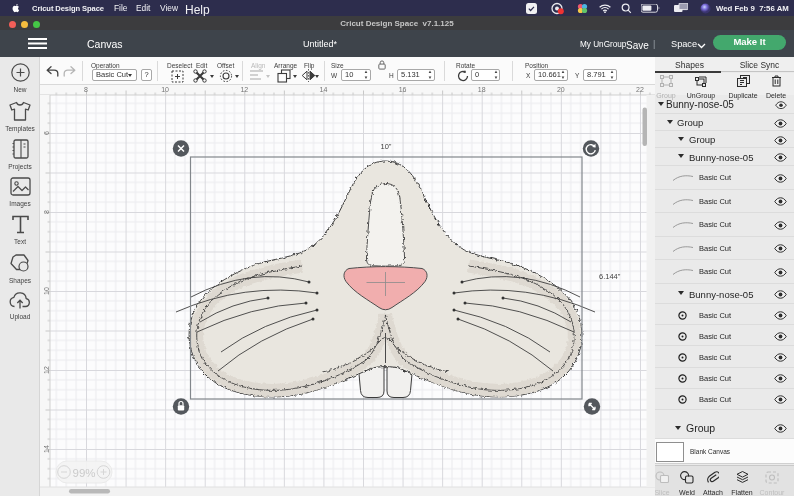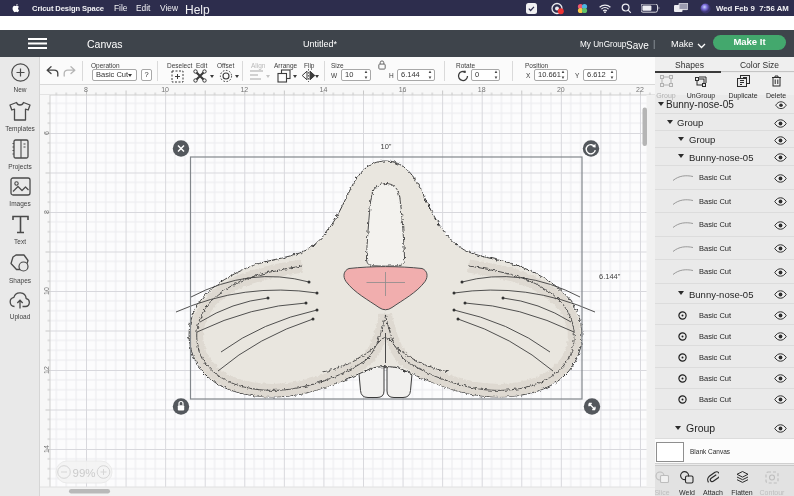--- a/index.html
+++ b/index.html
@@ -92,31 +92,37 @@
           <radialGradient id="siri" cx=".4" cy=".35">
             <stop offset="0" stop-color="#c9d6ff"></stop>
             <stop offset=".5" stop-color="#7a6cd8"></stop>
             <stop offset="1" stop-color="#3a3470"></stop>
           </radialGradient>
         </defs>
         <circle cx="5.5" cy="5.5" r="5" fill="url(#siri)"></circle>
       </svg>
 </div>
 
+<div id="titlebar" class="abs">
+  <div class="tl" style="left:9px;background:#f35f58;"></div>
+  <div class="tl" style="left:21px;background:#f6bd3e;"></div>
+  <div class="tl" style="left:33px;background:#45c646;"></div>
+  <div class="wt">Cricut Design Space&nbsp;&nbsp;v7.1.125</div>
+</div>
 
 <div id="header" class="abs">
   <svg class="abs" style="left:28px;top:8px" width="19" height="11" viewBox="0 0 19 11">
         <path d="M0 1h19M0 5.5h19M0 10h19" stroke="#fff" stroke-width="2"></path>
       </svg>
   <span style="left:87px;top:8px;font-size:10.5px;">Canvas</span>
   <span style="left:303px;top:9px;font-size:9px;">Untitled*</span>
   <span style="left:580px;top:9.5px;font-size:8.2px;">My UnGroup</span>
   <span style="left:626px;top:9.5px;font-size:10px;">Save</span>
   <span style="left:653px;top:8.5px;color:#9aa0a6;font-size:9px;">|</span>
-  <span style="left:671px;top:9px;font-size:9.2px;">Make</span>
+  <span style="left:671px;top:9px;font-size:9.2px;">Space</span>
   <svg class="abs" style="left:697px;top:13px" width="9" height="6" viewBox="0 0 9 6">
         <path d="M1 1l3.5 3.5L8 1" stroke="#fff" stroke-width="1.3" fill="none"></path>
       </svg>
   <div id="makeit">Make It</div>
 </div>
 
 <div id="toolbar" class="abs">
 
   <svg class="icn" style="left:6px;top:9px" width="13" height="11" viewBox="0 0 13 11">
         <path d="M5 0.8L1.2 4.2 5 7.6M1.2 4.2h7c2.2 0 3.6 1.3 3.6 3.2V10" stroke="#444" stroke-width="1.3" fill="none" stroke-linecap="round" stroke-linejoin="round"></path>
@@ -181,39 +187,39 @@
 
   <div class="lb" style="left:291px;">Size</div>
   <div class="lb" style="left:291px;top:15px;">W</div>
   <div class="inp" style="left:301px;width:30px;">10</div>
   <div class="stp" style="left:322px;">▲<br>▼</div>
   <svg class="icn" style="left:337px;top:3px" width="10" height="10" viewBox="0 0 11 11">
         <rect x="2" y="4.5" width="7" height="5.5" rx="1" fill="none" stroke="#6a6a6a" stroke-width="1.1"></rect>
         <path d="M3.5 4.5V3a2 2 0 0 1 4 0v1.5" fill="none" stroke="#6a6a6a" stroke-width="1.1"></path>
       </svg>
   <div class="lb" style="left:349px;top:15px;">H</div>
-  <div class="inp" style="left:357px;width:38px;">6.144</div>
+  <div class="inp" style="left:357px;width:38px;">5.131</div>
   <div class="stp" style="left:386px;">▲<br>▼</div>
   <div class="sep" style="left:404px;"></div>
 
   <div class="lb" style="left:416px;">Rotate</div>
   <svg class="icn" style="left:417px;top:13px" width="12" height="12" viewBox="0 0 12 12">
         <path d="M10.5 6a4.5 4.5 0 1 1-2-3.7" fill="none" stroke="#3b3b3b" stroke-width="1.3"></path>
         <path d="M8 0l1 2.5L6.4 3z" fill="#3b3b3b"></path>
       </svg>
   <div class="inp" style="left:431px;width:29px;">0</div>
   <div class="stp" style="left:452px;">▲<br>▼</div>
   <div class="sep" style="left:472px;"></div>
 
   <div class="lb" style="left:485px;">Position</div>
   <div class="lb" style="left:486px;top:15px;">X</div>
   <div class="inp" style="left:494px;width:34px;">10.661</div>
   <div class="stp" style="left:519px;">▲<br>▼</div>
   <div class="lb" style="left:535px;top:15px;">Y</div>
-  <div class="inp" style="left:543px;width:34px;">6.612</div>
+  <div class="inp" style="left:543px;width:34px;">8.791</div>
   <div class="stp" style="left:568px;">▲<br>▼</div>
 </div>
 
 <div class="abs" style="left:40px;top:85px;width:615px;height:411px;">
 <svg width="615" height="411" viewBox="40 85 615 411">
 <defs>
   <pattern id="grid" patternUnits="userSpaceOnUse" x="86" y="133" width="39.57" height="39.5">
     <g stroke="#eaeaee" stroke-width="1">
       <line x1="9.89" y1="0" x2="9.89" y2="39.5"></line>
               <line x1="19.79" y1="0" x2="19.79" y2="39.5"></line>
@@ -457,21 +463,21 @@
           <path d="M11 16.5V8.5M8.3 11l2.7-2.8 2.7 2.8" fill="none" stroke="#4a4a4a" stroke-width="1.3"></path>
         </svg>
     <div class="lbl">Upload</div>
   </div>
 </div>
 
 <div id="rightpanel" class="abs">
 
   <div style="position:absolute;left:0;top:0;width:139px;height:15px;background:#efefef;border-bottom:1px solid #c4c4c4;"></div>
   <div class="rtab" style="left:0;">Shapes</div>
-  <div class="rtab" style="left:70px;">Color Size</div>
+  <div class="rtab" style="left:70px;">Slice Sync</div>
   <div style="position:absolute;left:0;top:13.5px;width:66px;height:2px;background:#3a3a3a;"></div>
 
   <div style="position:absolute;left:0;top:15.5px;width:139px;height:22.5px;background:#efefef;"></div>
   <div class="pbtn" style="left:-6px;top:16px;">
     <svg width="13" height="12" viewBox="0 0 13 12">
           <g stroke="#b2b2b2" fill="none" stroke-width="1">
             <rect x="2" y="2" width="9" height="8"></rect>
             <rect x="0.5" y="0.5" width="3" height="3" fill="#eaeaea"></rect>
             <rect x="9.5" y="0.5" width="3" height="3" fill="#eaeaea"></rect>
             <rect x="0.5" y="8.5" width="3" height="3" fill="#eaeaea"></rect>

